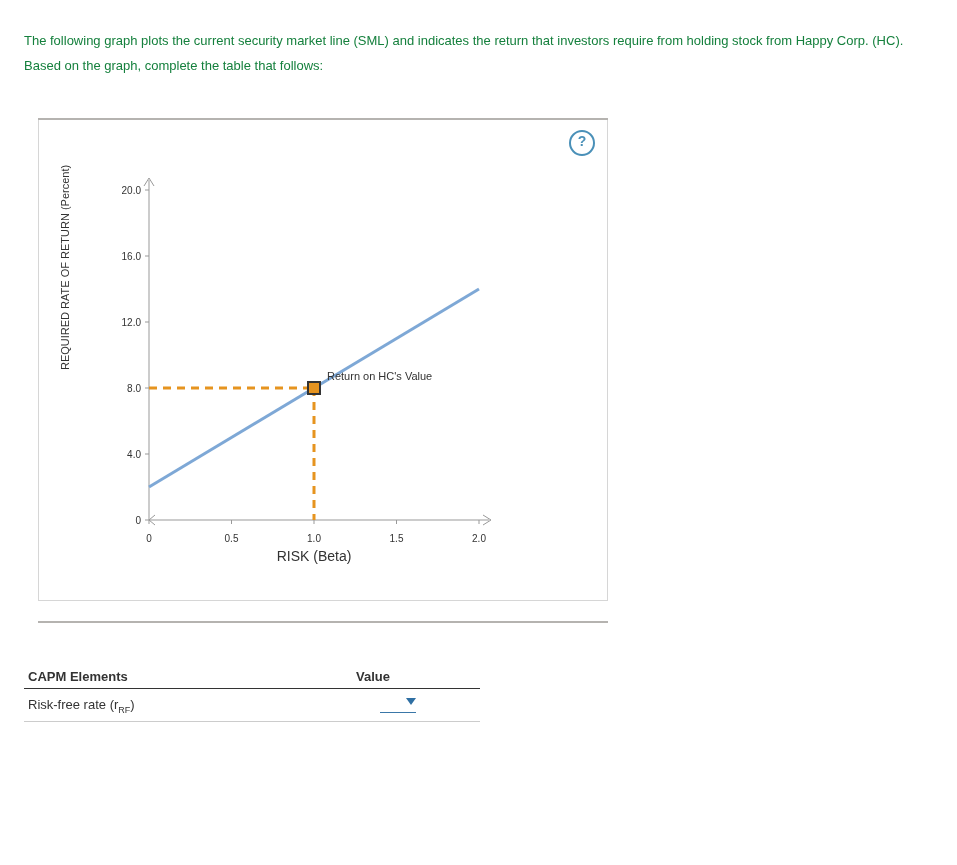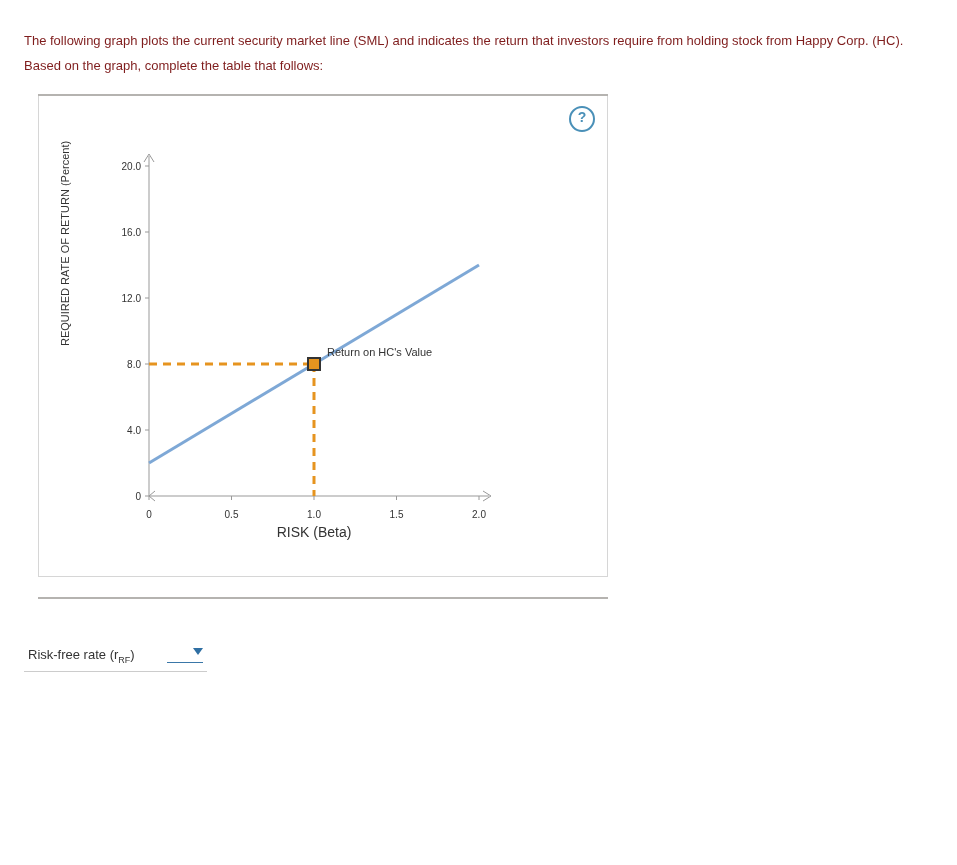--- a/index.html
+++ b/index.html
@@ -6,22 +6,22 @@
     font-family: Verdana, Geneva, sans-serif;
     font-size: 13px;
     color: #333;
     margin: 0;
     padding: 16px 24px;
     width: 957px;
     box-sizing: border-box;
   }
   .intro {
     line-height: 1.9;
-    margin-bottom: 16px;
-    color: #7f1d1d;
+    margin-bottom: 40px;
+    color: #15803d;
   }
   .hr-wide {
     height: 2px;
     background: #b5b3b0;
     border: none;
     margin: 0;
   }
   .chart-panel {
     width: 570px;
     margin-left: 14px;
@@ -108,21 +108,20 @@
   table.capm th {
     font-weight: bold;
     text-align: left;
     padding: 6px 4px 4px;
     border-bottom: 1px solid #333;
   }
   table.capm td {
     padding: 5px 4px;
     border-bottom: 1px solid #ccc;
     vertical-align: middle;
-    text-align: center;
   }
   .dd {
     display: inline-block;
     min-width: 24px;
     border-bottom: 1px solid #3a77a8;
     padding: 1px 10px 1px 2px;
     position: relative;
     cursor: pointer;
     height: 16px;
   }
@@ -198,20 +197,24 @@
 
       <span class="point-label" style="left:178px; top:180px;">Return on HC's Value</span>
     </div>
   </div>
   <div class="hr-wide" style="margin-top:20px"></div>
 </div>
 
 <div class="table-wrap">
   <table class="capm">
     <tbody>
+        <tr>
+      <th style="width:320px">CAPM Elements</th>
+      <th style="width:120px">Value</th>
+    </tr>
     <tr>
       <td>
         <span>Risk-free rate (r</span><span class="sub">RF</span><span>)</span>
       </td>
       <td>
         <span class="dd" style="margin-left:24px">
           <svg class="caret" width="10" height="8">
                 <polygon points="0,0 10,0 5,7" fill="#2f6fa3"></polygon>
               </svg>
         </span>

